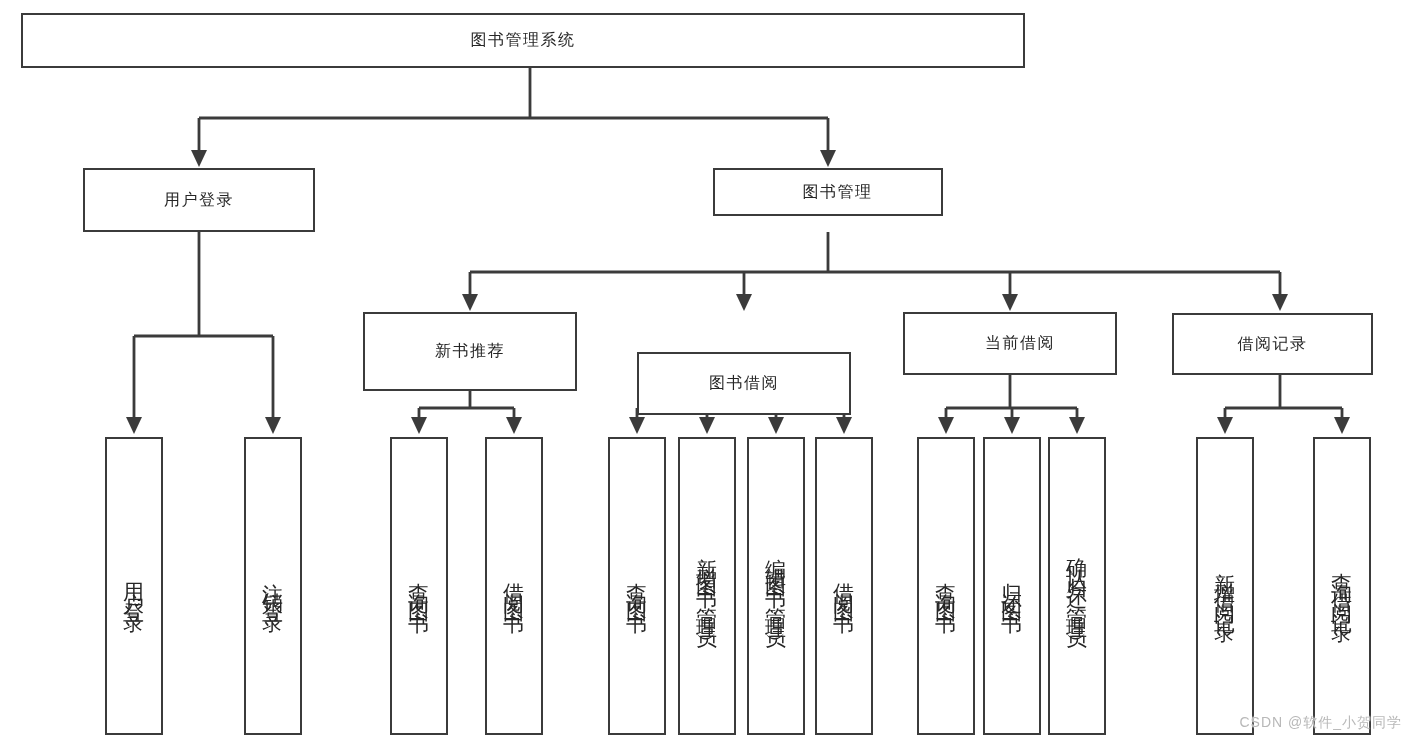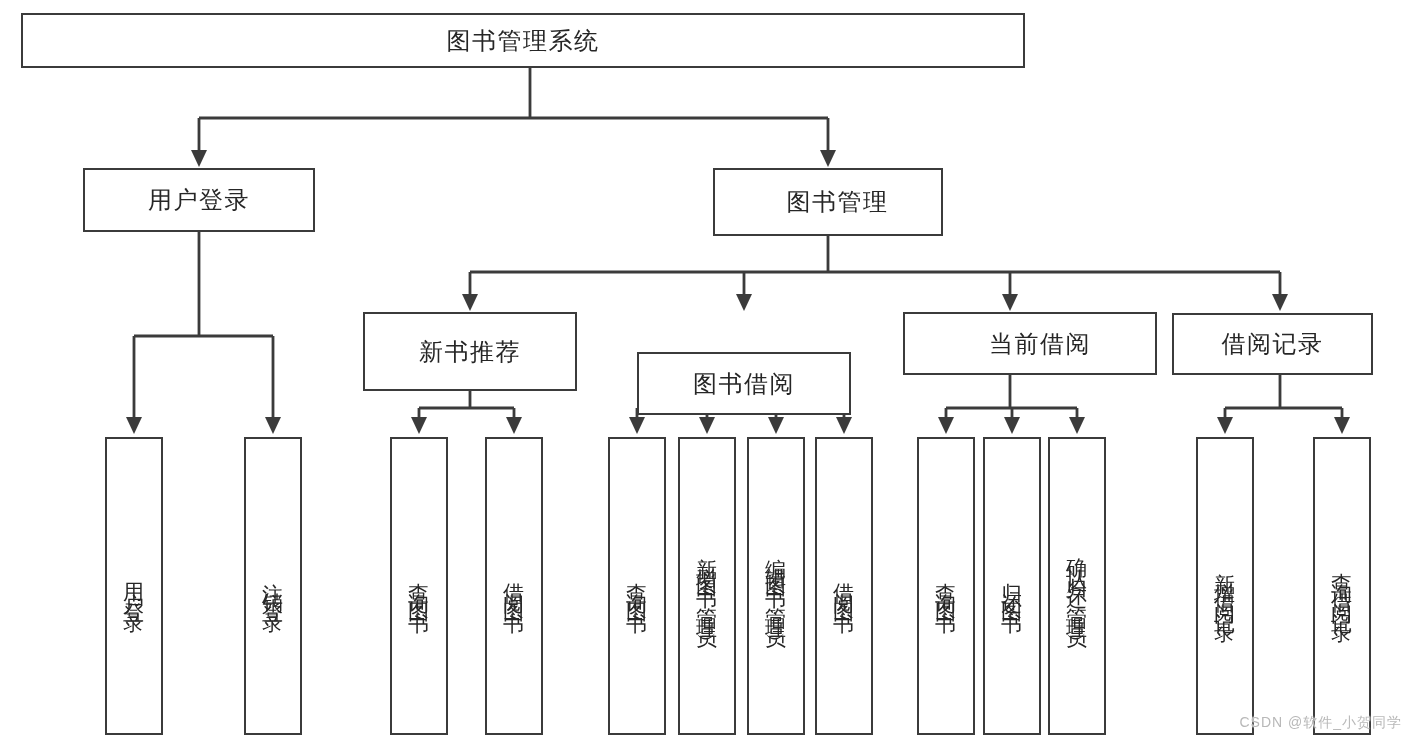--- a/index.html
+++ b/index.html
@@ -21,35 +21,35 @@
   .node {
     position: absolute;
     background: #ffffff;
     border: 2.6px solid #3b3b3b;
     display: flex;
     align-items: center;
     justify-content: center;
     color: #262626;
     text-align: center;
   }
-  .h-node { font-size: 24px; letter-spacing: 1.5px; }
+  .h-node { font-size: 16px; letter-spacing: 1.5px; }
   .v-node {
     writing-mode: vertical-rl;
     text-orientation: mixed;
     font-size: 21px;
     letter-spacing: 10px;
     line-height: 1;
   }
   
   #node-root   { left: 21px;   top: 13px;  width: 1004px; height: 55px; }
   #node-l2-0   { left: 83px;   top: 168px; width: 232px;  height: 64px; }
-  #node-l2-1   { left: 713px;  top: 168px; width: 230px;  height: 68px; padding-left: 19px; }
+  #node-l2-1   { left: 713px;  top: 168px; width: 230px;  height: 48px; padding-left: 19px; }
   #node-l3-0   { left: 363px;  top: 312px; width: 214px;  height: 79px; }
   #node-l3-1   { left: 637px;  top: 312px; width: 214px;  height: 63px; margin-top: 40px; }
-  #node-l3-2   { left: 903px;  top: 312px; width: 254px;  height: 63px; padding-left: 20px; }
+  #node-l3-2   { left: 903px;  top: 312px; width: 214px;  height: 63px; padding-left: 20px; }
   #node-l3-3   { left: 1172px; top: 313px; width: 201px;  height: 62px; }
   #node-leaf-0  { left: 105px;  top: 437px; width: 58px; height: 298px; }
   #node-leaf-1  { left: 244px;  top: 437px; width: 58px; height: 298px; }
   #node-leaf-2  { left: 390px;  top: 437px; width: 58px; height: 298px; }
   #node-leaf-3  { left: 485px;  top: 437px; width: 58px; height: 298px; }
   #node-leaf-4  { left: 608px;  top: 437px; width: 58px; height: 298px; }
   #node-leaf-5  { left: 678px;  top: 437px; width: 58px; height: 298px; }
   #node-leaf-6  { left: 747px;  top: 437px; width: 58px; height: 298px; }
   #node-leaf-7  { left: 815px;  top: 437px; width: 58px; height: 298px; }
   #node-leaf-8  { left: 917px;  top: 437px; width: 58px; height: 298px; }

